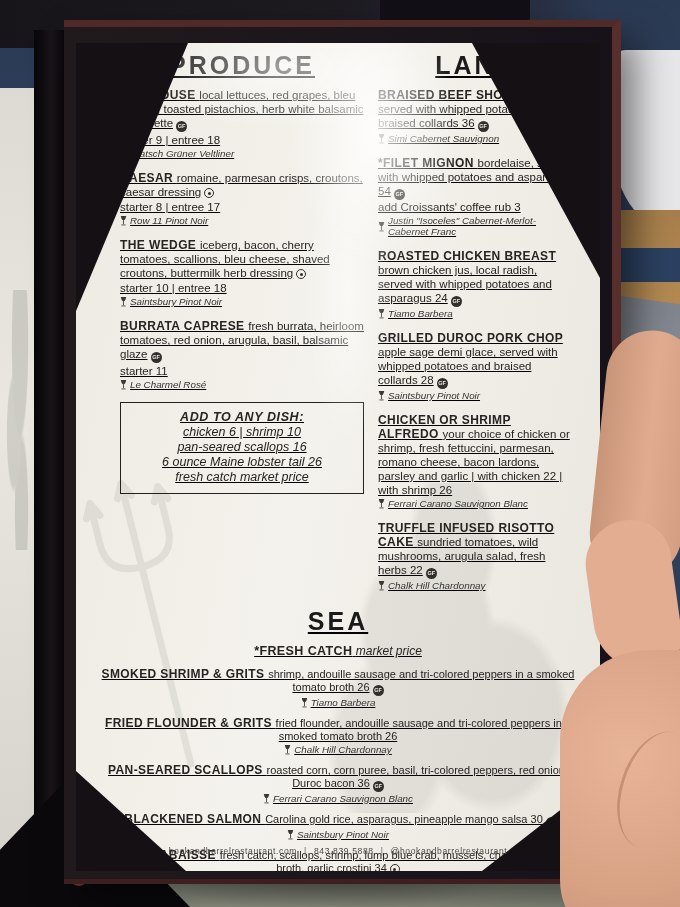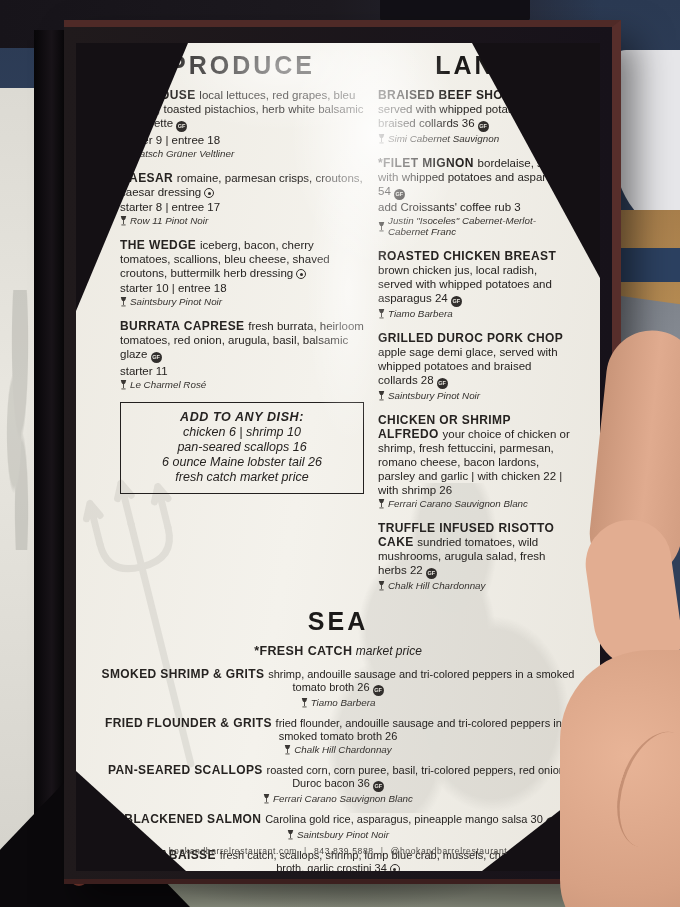--- a/index.html
+++ b/index.html
@@ -32,21 +32,21 @@
   .left-page-mark{position:absolute;left:2px;top:290px;width:30px;height:260px;opacity:.35;background:
     radial-gradient(ellipse at 60% 20%,#9a9a93 0 30%,transparent 34%),
     radial-gradient(ellipse at 40% 55%,#a3a39b 0 26%,transparent 30%),
     radial-gradient(ellipse at 65% 85%,#9a9a93 0 22%,transparent 26%);}
   .spine{position:absolute;left:34px;top:30px;width:32px;height:850px;background:linear-gradient(90deg,#070608,#191419 55%,#060507);}
   .spine-foot{position:absolute;left:0px;top:780px;width:190px;height:127px;background:#0b090c;clip-path:polygon(0 55%,35% 0,100% 100%,0 100%);}
   .spine-dot{position:absolute;left:72px;top:876px;width:14px;height:10px;background:#7e3a30;border-radius:50%;}
 
   
   .menu-board{position:absolute;left:64px;top:20px;width:548px;height:852px;background:linear-gradient(90deg,#201a1c,#17121a);border-top:7px solid #4f2a27;border-right:9px solid #572e2b;border-bottom:5px solid #3c1f1e;box-shadow:14px 20px 34px rgba(0,0,0,.5);}
-  .paper{position:absolute;left:12px;top:16px;right:12px;bottom:8px;background:linear-gradient(100deg,#edeae2 0%,#f4f2ec 45%,#e9e6de 100%);overflow:hidden;}
+  .paper{position:absolute;left:12px;top:16px;right:12px;bottom:8px;background:linear-gradient(100deg,#edeae2 0%,#f4f2ec 45%,#e9e6de 100%);overflow:hidden;text-decoration:underline;}
   .paper-glare{position:absolute;inset:0;pointer-events:none;background:
       radial-gradient(ellipse 120px 190px at 57% 11%,rgba(255,255,255,.85),transparent 70%),
       radial-gradient(ellipse 60px 220px at 52% 30%,rgba(255,255,255,.55),transparent 70%),
       radial-gradient(ellipse 200px 90px at 40% 3%,rgba(255,255,255,.6),transparent 70%);}
   .corner{position:absolute;background:#141014;}
   .corner.tl{left:0;top:0;width:112px;height:268px;clip-path:polygon(0 0,100% 0,0 100%);}
   .corner.tr{right:0;top:0;width:128px;height:235px;clip-path:polygon(0 0,100% 0,100% 100%);}
   .corner.bl{left:0;bottom:0;width:110px;height:100px;clip-path:polygon(0 0,0 100%,100% 100%);}
   .corner.br{right:0;bottom:0;width:118px;height:92px;clip-path:polygon(100% 0,100% 100%,0 100%);}
 

